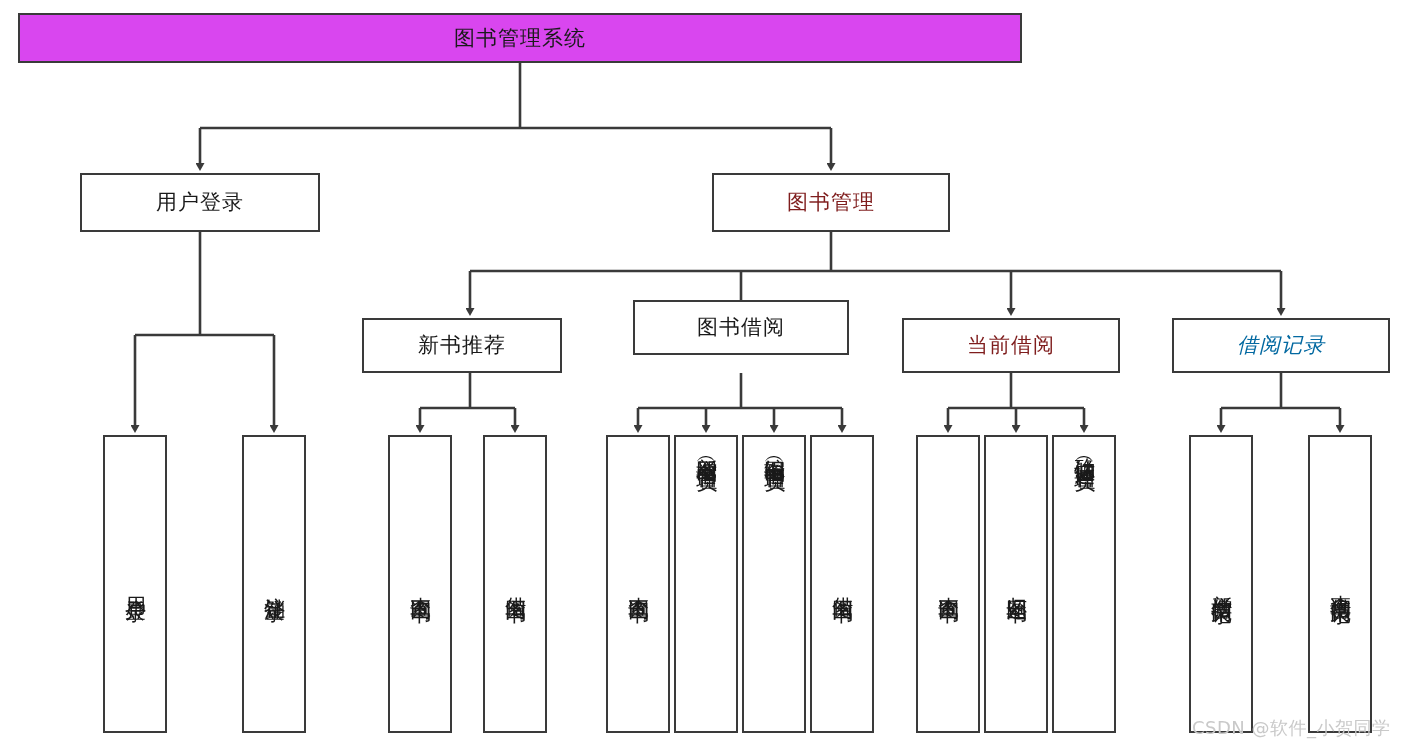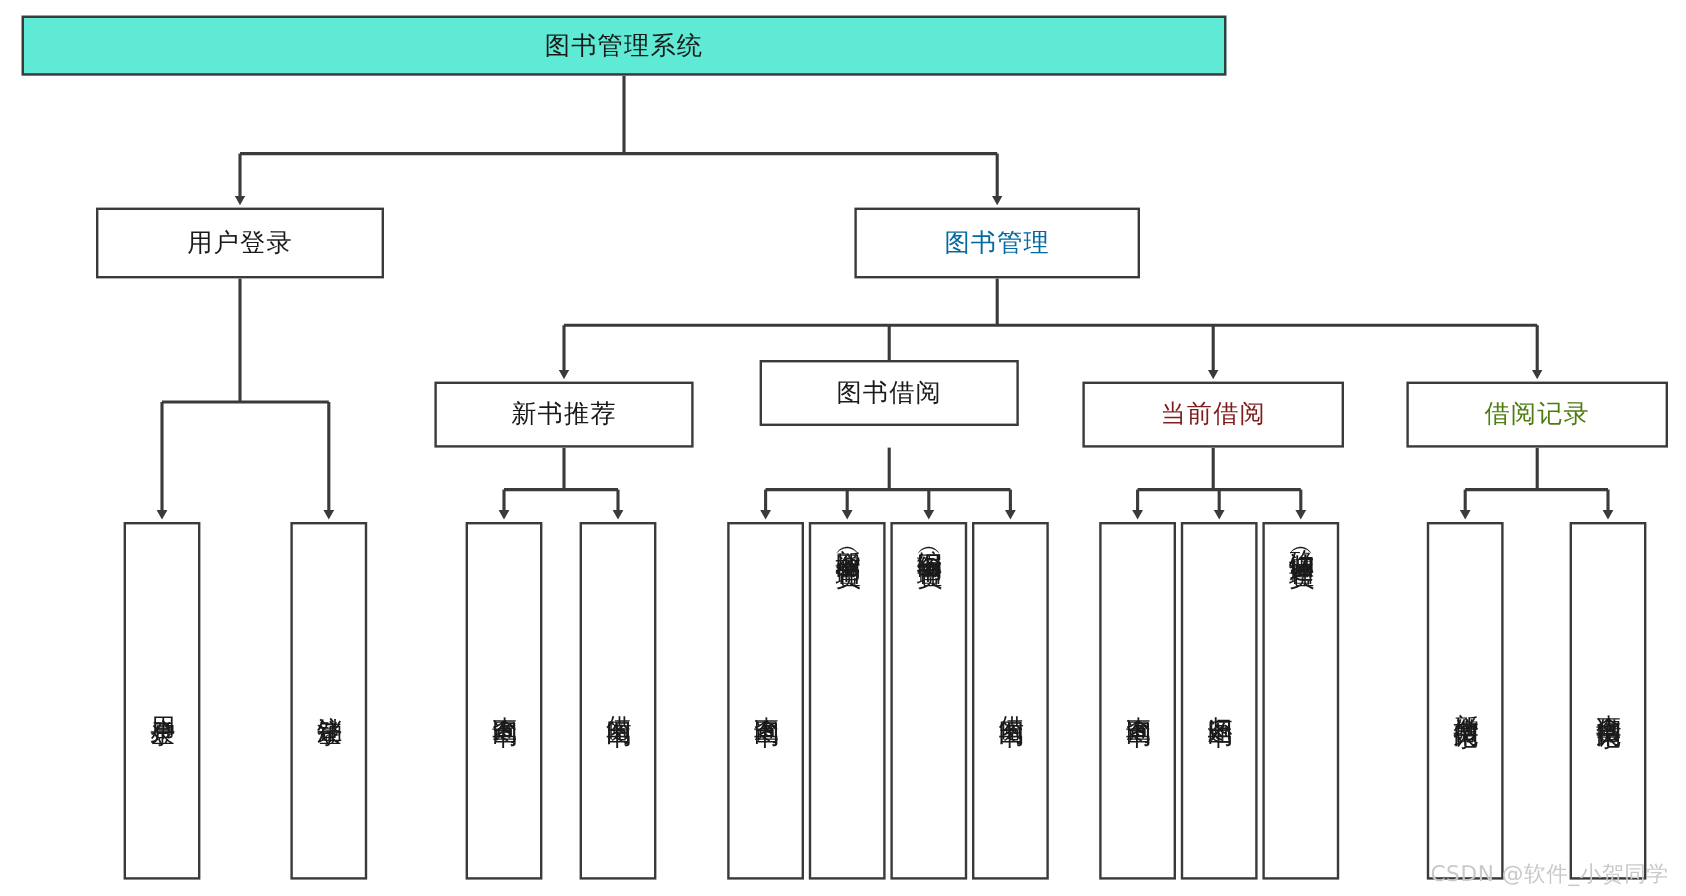--- a/index.html
+++ b/index.html
@@ -112,40 +112,40 @@
         <path d="M948,408 L948,426" fill="none" stroke="#3a3a3a" stroke-width="2.6" marker-end="url(#arrowhead)"></path>
         <path d="M1016,408 L1016,426" fill="none" stroke="#3a3a3a" stroke-width="2.6" marker-end="url(#arrowhead)"></path>
         <path d="M1084,408 L1084,426" fill="none" stroke="#3a3a3a" stroke-width="2.6" marker-end="url(#arrowhead)"></path>
         <path d="M1281,373 L1281,408" fill="none" stroke="#3a3a3a" stroke-width="2.6"></path>
         <path d="M1221,408 L1340,408" fill="none" stroke="#3a3a3a" stroke-width="2.6"></path>
         <path d="M1221,408 L1221,426" fill="none" stroke="#3a3a3a" stroke-width="2.6" marker-end="url(#arrowhead)"></path>
         <path d="M1340,408 L1340,426" fill="none" stroke="#3a3a3a" stroke-width="2.6" marker-end="url(#arrowhead)"></path>
       </g>
   </svg>
   <div id="node-layer">
-      <div class="node horizontal root" style="left: 18px; top: 13px; width: 1004px; height: 50px; border-color: rgb(58, 58, 58); background: #5eead4;">
+      <div class="node horizontal root" style="left: 18px; top: 13px; width: 1004px; height: 50px; border-color: rgb(58, 58, 58); background: #d946ef;">
         <span class="node-label" style="color: rgb(26, 26, 26);">图书管理系统</span>
       </div>
       <div class="node horizontal" style="left: 80px; top: 173px; width: 240px; height: 59px; border-color: rgb(58, 58, 58); background: rgb(255, 255, 255);">
         <span class="node-label" style="color: rgb(26, 26, 26);">用户登录</span>
       </div>
       <div class="node horizontal" style="left: 712px; top: 173px; width: 238px; height: 59px; border-color: rgb(58, 58, 58); background: rgb(255, 255, 255);">
-        <span class="node-label" style="color: #0369a1; text-align: center;">图书管理</span>
+        <span class="node-label" style="color: #7f1d1d; text-align: center;">图书管理</span>
       </div>
-      <div class="node horizontal" style="left: 362px; top: 318px; width: 216px; height: 55px; border-color: rgb(58, 58, 58); background: rgb(255, 255, 255);">
+      <div class="node horizontal" style="left: 362px; top: 318px; width: 200px; height: 55px; border-color: rgb(58, 58, 58); background: rgb(255, 255, 255);">
         <span class="node-label" style="color: rgb(26, 26, 26);">新书推荐</span>
       </div>
       <div class="node horizontal" style="left: 633px; top: 300px; width: 216px; height: 55px; border-color: rgb(58, 58, 58); background: rgb(255, 255, 255);">
         <span class="node-label" style="color: rgb(26, 26, 26);">图书借阅</span>
       </div>
       <div class="node horizontal" style="left: 902px; top: 318px; width: 218px; height: 55px; border-color: rgb(58, 58, 58); background: rgb(255, 255, 255);">
         <span class="node-label" style="color: #7f1d1d;">当前借阅</span>
       </div>
       <div class="node horizontal" style="left: 1172px; top: 318px; width: 218px; height: 55px; border-color: rgb(58, 58, 58); background: rgb(255, 255, 255);">
-        <span class="node-label" style="color: #4d7c0f;">借阅记录</span>
+        <span class="node-label" style="color: #0369a1; font-style: italic;">借阅记录</span>
       </div>
       <div class="node vertical" style="left: 103px; top: 435px; width: 64px; height: 298px; border-color: rgb(58, 58, 58); background: rgb(255, 255, 255);">
         <span class="node-label" style="color: rgb(26, 26, 26);">用户登录</span>
       </div>
       <div class="node vertical" style="left: 242px; top: 435px; width: 64px; height: 298px; border-color: rgb(58, 58, 58); background: rgb(255, 255, 255);">
         <span class="node-label" style="color: rgb(26, 26, 26);">注销登录</span>
       </div>
       <div class="node vertical" style="left: 388px; top: 435px; width: 64px; height: 298px; border-color: rgb(58, 58, 58); background: rgb(255, 255, 255);">
         <span class="node-label" style="color: rgb(26, 26, 26);">查询图书</span>
       </div>

